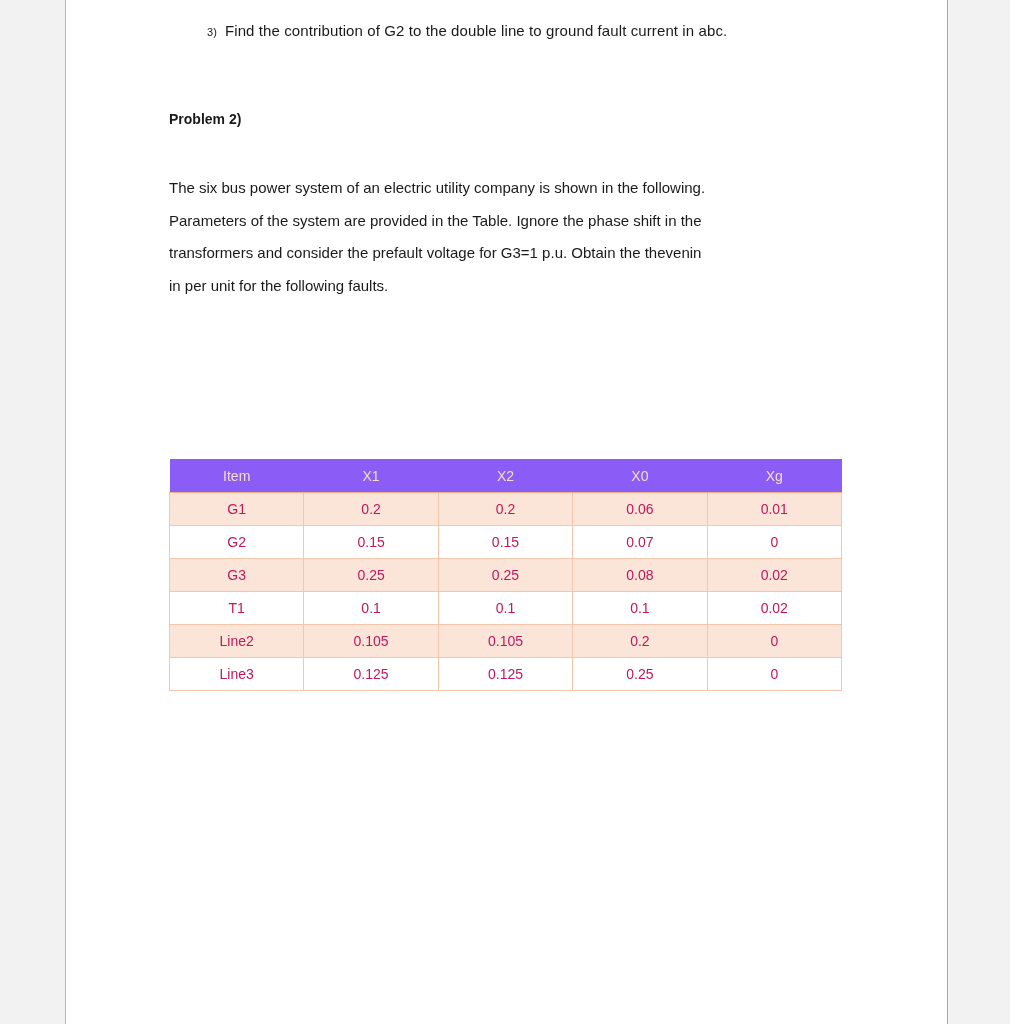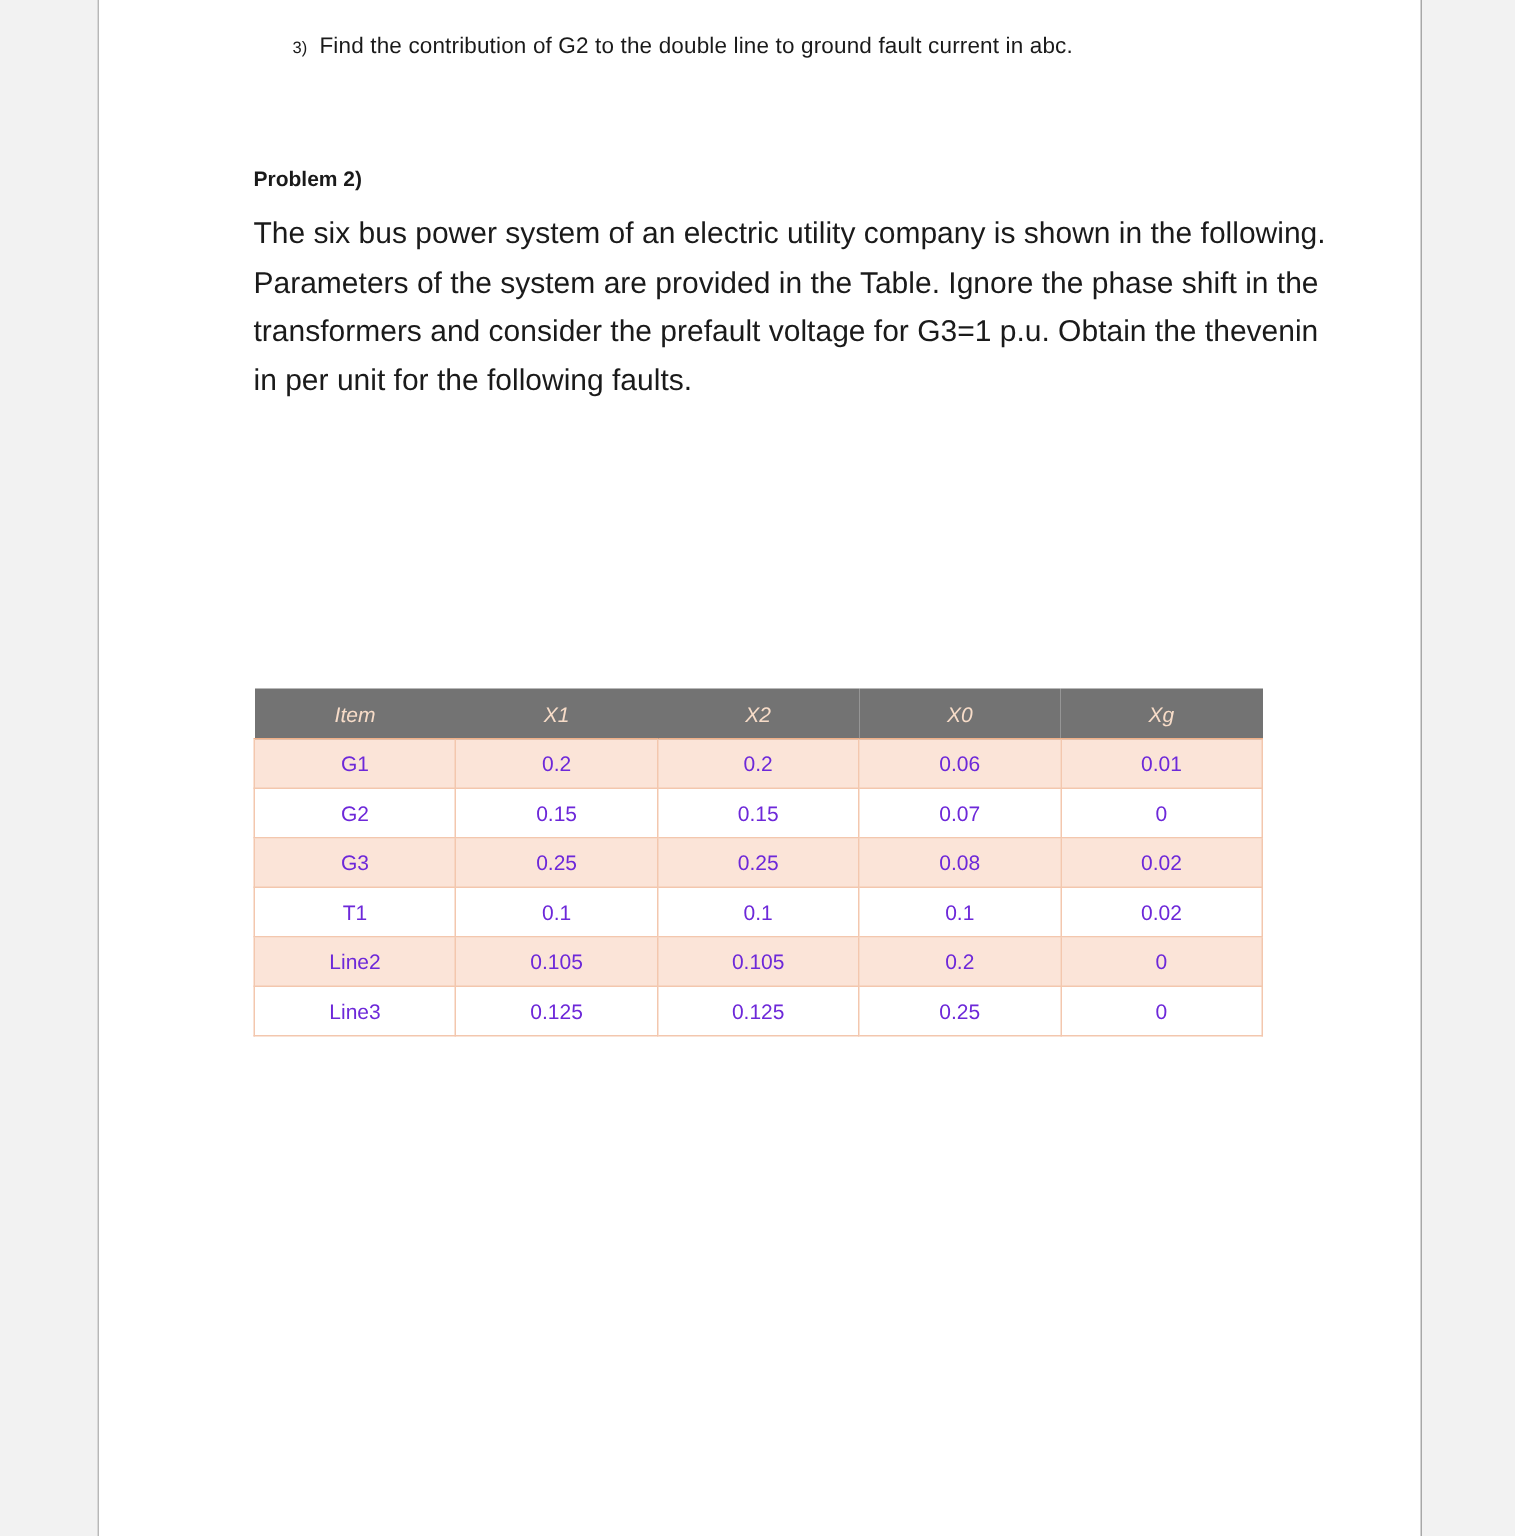--- a/index.html
+++ b/index.html
@@ -1,29 +1,29 @@
 <!DOCTYPE html>
 <html><head>
 <meta charset="utf-8">
 <style>
   html, body { margin:0; padding:0; }
   body { width:1010px; height:1024px; background:#f2f2f2; position:relative; overflow:hidden;
          font-family:"Liberation Sans", sans-serif; color:#1a1a1a; }
   .page { position:absolute; left:65px; top:0; width:881px; height:1024px; background:#fff;
           border-left:1px solid #b8b8b8; border-right:1px solid #a8a8a8; }
-  .q3 { position:absolute; left:195px; top:22px; font-size:15px; letter-spacing:0.1px; }
+  .q3 { position:absolute; left:207px; top:22px; font-size:15px; letter-spacing:0.1px; }
   .q3 .num { font-size:11px; margin-right:8px; }
   .heading { position:absolute; left:169px; top:111px; font-size:14px; font-weight:bold; }
-  .para { position:absolute; left:169px; top:140px; width:690px; font-size:20px; line-height:32.6px; }
+  .para { position:absolute; left:169px; top:172px; width:690px; font-size:15px; line-height:32.6px; }
   .para p { margin:0; white-space:nowrap; }
   table { position:absolute; left:169px; top:459px; width:673px; border-collapse:collapse;
           font-size:14px; table-layout:fixed; }
-  th { background:#737373; color:#f7dcc8; font-style:italic; font-weight:normal; height:31px;
+  th { background:#8b5cf6; color:#f7dcc8; font-weight:normal; height:31px;
        border-bottom:1px solid #f0b088; }
-  td { text-align:center; height:30px; border:1px solid #f3c7ae; border-top:1px solid #f7d7c6; color:#6d28d9; }
+  td { text-align:center; height:30px; border:1px solid #f3c7ae; border-top:1px solid #f7d7c6; color:#be185d; }
   tr.odd td { background:#fbe4d8; }
   tr.even td { background:#ffffff;margin-top:36px; }
 </style>
 </head>
 <body>
 
 <div class="page"></div>
 
 <div class="q3">
   <span class="num">3)</span><span>Find the contribution of G2 to the double line to ground fault current in abc.</span>

